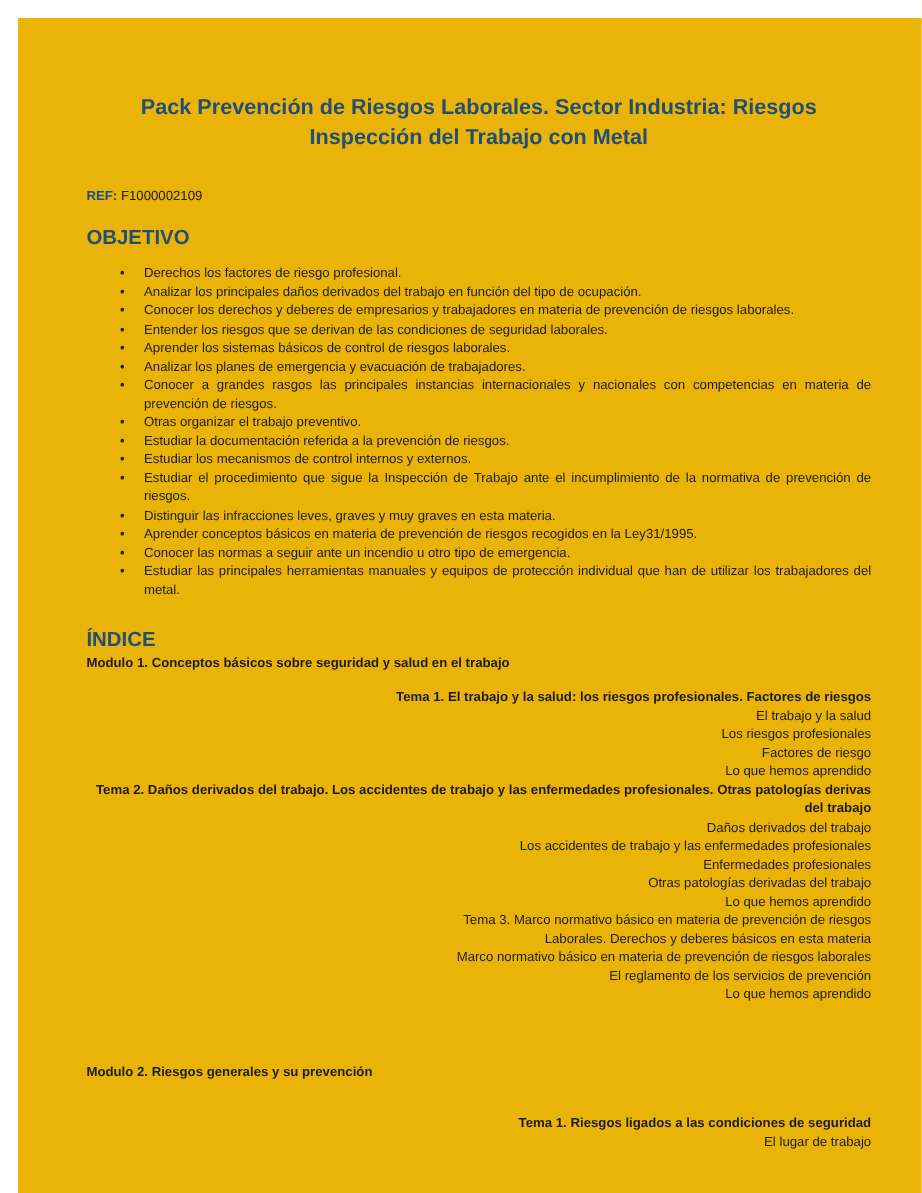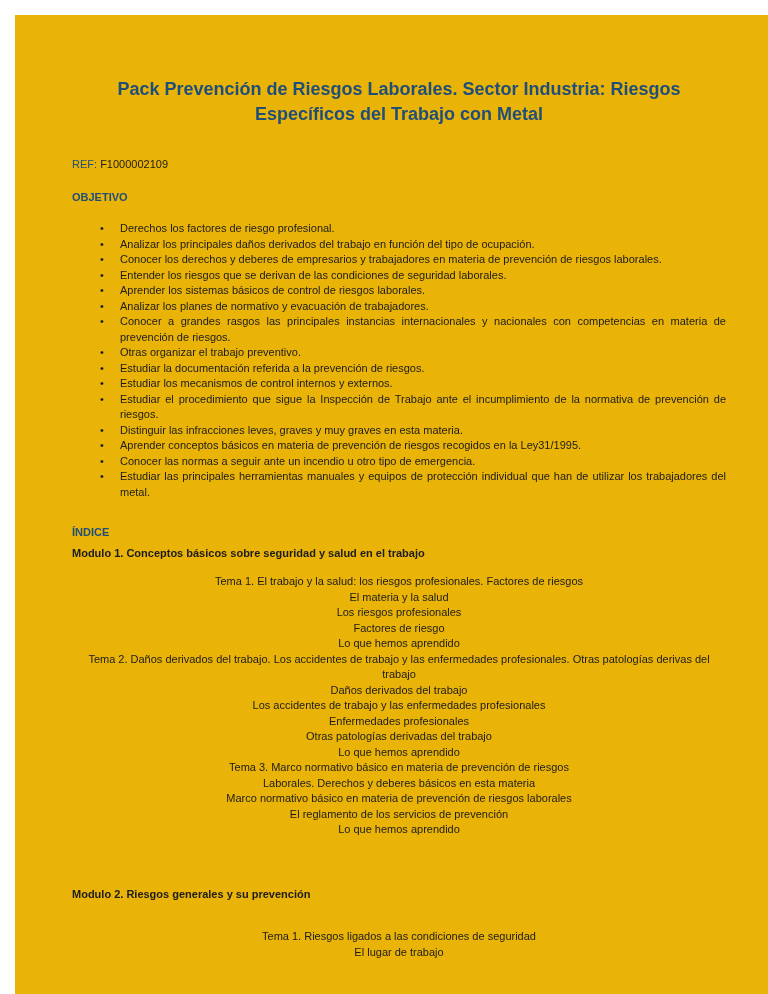--- a/index.html
+++ b/index.html
@@ -21,24 +21,24 @@
     margin: 0;
     font-size: 18px;
     line-height: 25px;
     font-weight: bold;
     color: #1f4e79;
     text-align: center;
   }
   .title-line { display: block; }
   .ref-line { margin: 30px 0 0 0; }
   .blue { color: #1f4e79; }
-  .bold { font-weight: normal; }
+  .bold { font-weight: bold; }
   .section-heading {
     margin: 17px 0 0 0;
-    font-size: 11px;
+    font-size: 17px;
     line-height: 15.5px;
     font-weight: bold;
     color: #1f4e79;
   }
   .section-heading.indice { margin-top: 25px; }
   .bullet-list {
     list-style: none;
     margin: 16px 0 0 0;
     padding: 0;
   }
@@ -54,64 +54,64 @@
     top: 0;
   }
   .module-title {
     margin: 5px 0 0 0;
     font-weight: bold;
     color: #1c1c1c;
   }
   .module-title.m2 { margin-top: 49px; }
   .toc-block { margin-top: 13px; }
   .toc-block.m2 { margin-top: 27px; }
-  .toc-line { text-align: center; }
+  .toc-line { text-align: right; }
 </style>
 </head>
 <body>
 
 <div class="page">
 
   <h1 class="doc-title">
     <span class="title-line">Pack Prevención de Riesgos Laborales. Sector Industria: Riesgos</span>
-    <span class="title-line">Específicos del Trabajo con Metal</span>
+    <span class="title-line">Inspección del Trabajo con Metal</span>
   </h1>
 
   <p class="ref-line">
     <span class="blue bold">REF:</span>
     <span>F1000002109</span>
   </p>
 
   <h2 class="section-heading">OBJETIVO</h2>
 
   <ul class="bullet-list">
     <li class="bullet-item">Derechos los factores de riesgo profesional.</li>
       <li class="bullet-item">Analizar los principales daños derivados del trabajo en función del tipo de ocupación.</li>
       <li class="bullet-item">Conocer los derechos y deberes de empresarios y trabajadores en materia de prevención de riesgos laborales.</li>
       <li class="bullet-item">Entender los riesgos que se derivan de las condiciones de seguridad laborales.</li>
       <li class="bullet-item">Aprender los sistemas básicos de control de riesgos laborales.</li>
-      <li class="bullet-item">Analizar los planes de normativo y evacuación de trabajadores.</li>
+      <li class="bullet-item">Analizar los planes de emergencia y evacuación de trabajadores.</li>
       <li class="bullet-item">Conocer a grandes rasgos las principales instancias internacionales y nacionales con competencias en materia de prevención de riesgos.</li>
       <li class="bullet-item">Otras organizar el trabajo preventivo.</li>
       <li class="bullet-item">Estudiar la documentación referida a la prevención de riesgos.</li>
       <li class="bullet-item">Estudiar los mecanismos de control internos y externos.</li>
       <li class="bullet-item">Estudiar el procedimiento que sigue la Inspección de Trabajo ante el incumplimiento de la normativa de prevención de riesgos.</li>
       <li class="bullet-item">Distinguir las infracciones leves, graves y muy graves en esta materia.</li>
       <li class="bullet-item">Aprender conceptos básicos en materia de prevención de riesgos recogidos en la Ley31/1995.</li>
       <li class="bullet-item">Conocer las normas a seguir ante un incendio u otro tipo de emergencia.</li>
       <li class="bullet-item">Estudiar las principales herramientas manuales y equipos de protección individual que han de utilizar los trabajadores del metal.</li>
   </ul>
 
   <h2 class="section-heading indice">ÍNDICE</h2>
 
   <p class="module-title">Modulo 1. Conceptos básicos sobre seguridad y salud en el trabajo</p>
 
   <div class="toc-block">
     <div class="toc-line bold">Tema 1. El trabajo y la salud: los riesgos profesionales. Factores de riesgos</div>
-      <div class="toc-line">El materia y la salud</div>
+      <div class="toc-line">El trabajo y la salud</div>
       <div class="toc-line">Los riesgos profesionales</div>
       <div class="toc-line">Factores de riesgo</div>
       <div class="toc-line">Lo que hemos aprendido</div>
       <div class="toc-line bold">Tema 2. Daños derivados del trabajo. Los accidentes de trabajo y las enfermedades profesionales. Otras patologías derivas del trabajo</div>
       <div class="toc-line">Daños derivados del trabajo</div>
       <div class="toc-line">Los accidentes de trabajo y las enfermedades profesionales</div>
       <div class="toc-line">Enfermedades profesionales</div>
       <div class="toc-line">Otras patologías derivadas del trabajo</div>
       <div class="toc-line">Lo que hemos aprendido</div>
       <div class="toc-line">Tema 3. Marco normativo básico en materia de prevención de riesgos</div>

